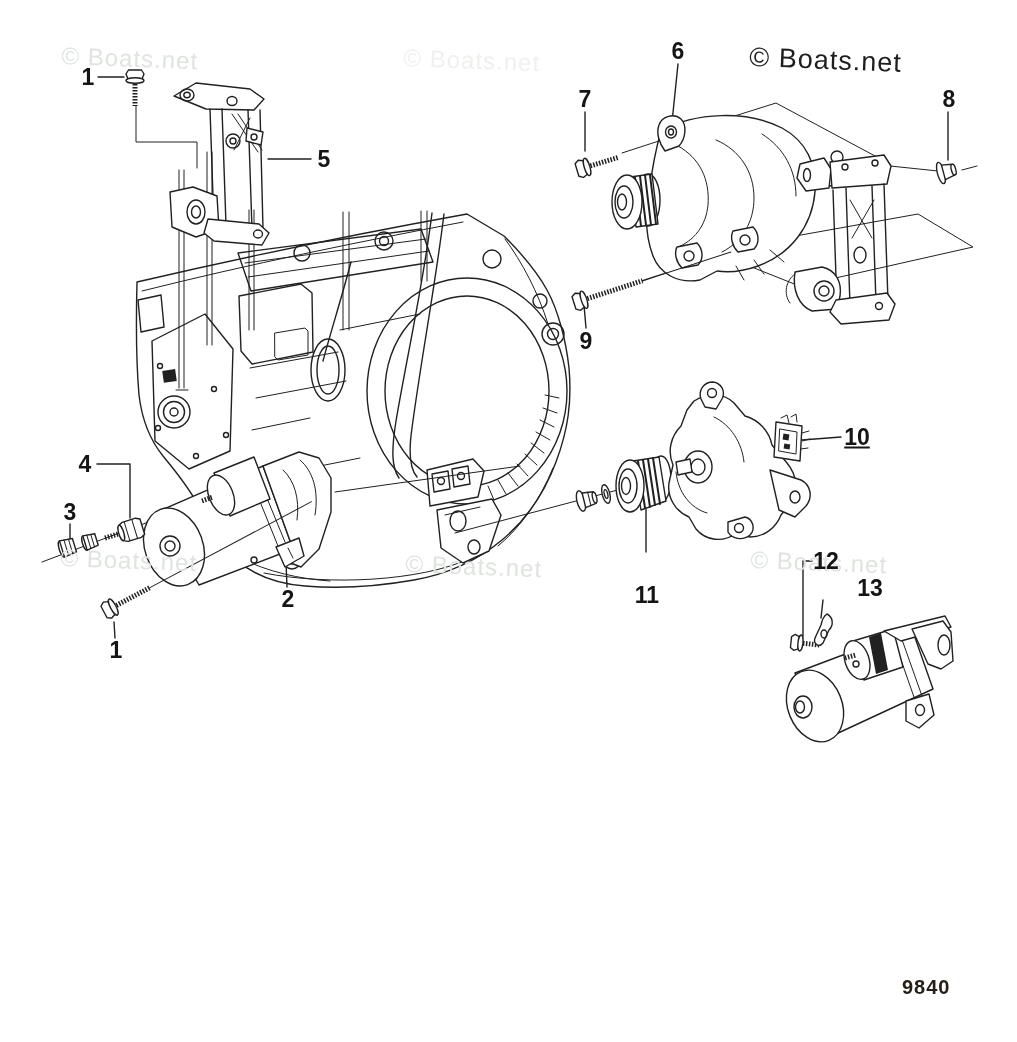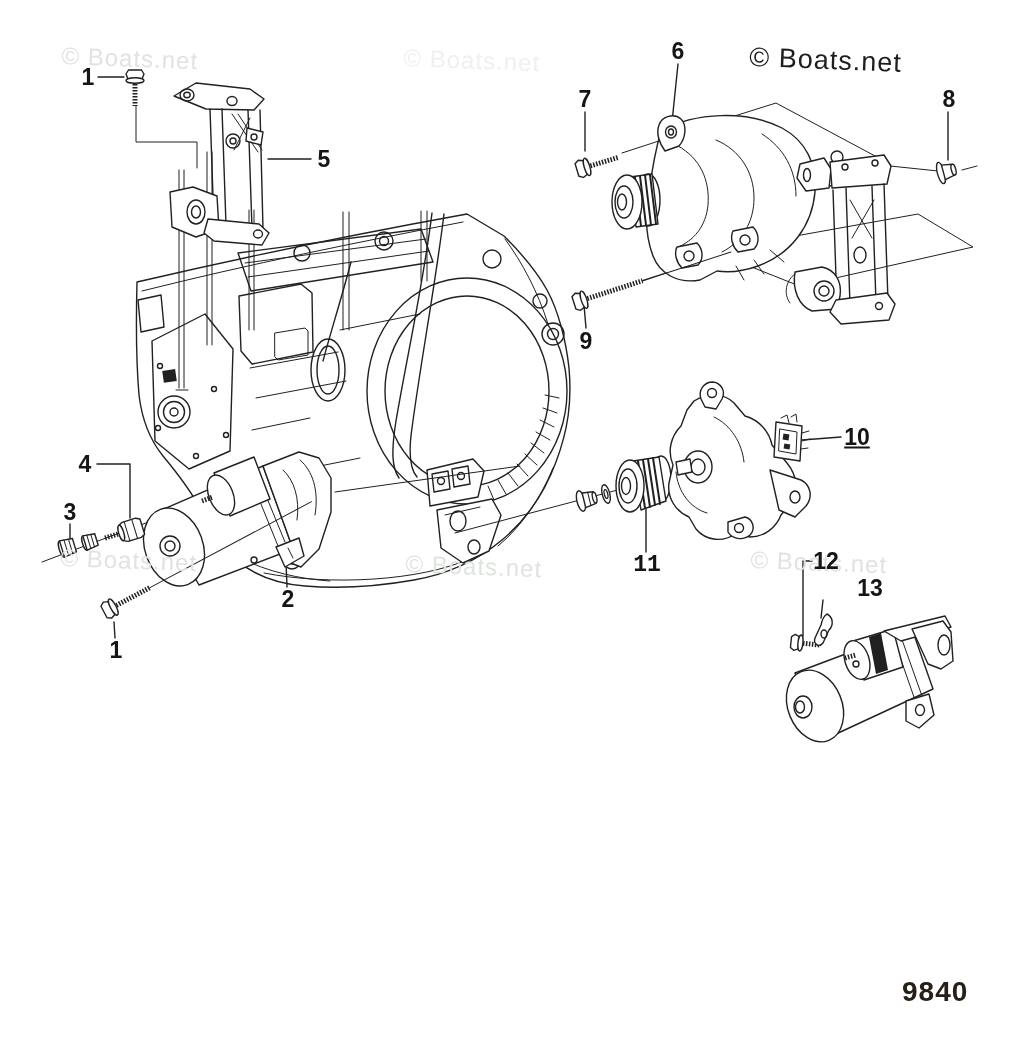--- a/index.html
+++ b/index.html
@@ -19,21 +19,21 @@
   svg .ldr{stroke-width:1.3;}
   svg .thr2{stroke-width:5; stroke-dasharray:1.5 1.5; stroke-linecap:butt;}
   svg .rib{stroke-width:2;}
   .wm{position:absolute; font-size:24px; letter-spacing:1px; white-space:nowrap;
       transform:rotate(2.2deg); transform-origin:left top; user-select:none;}
   .wm-light{color:var(--wm-light);}
   .wm-faint{color:var(--wm-faint);}
   .wm-dark{color:var(--wm-dark); font-size:27px;}
   .callout{position:absolute; transform:translate(-50%,-50%); font-weight:bold;
       font-size:23px; color:#151515; line-height:1;}
-  .fignum{position:absolute; left:902px; top:976px; font-weight:bold; font-size:28px;
+  .fignum{position:absolute; left:902px; top:976px; font-weight:bold; font-size:20px;
       color:#262018; letter-spacing:1px;}
 </style>
 </head>
 <body>
 
 <div class="canvas">
 
   <svg width="1017" height="1042" viewBox="0 0 1017 1042">
 
     <g>
@@ -318,21 +318,21 @@
   <div class="wm wm-light" style="left:406px;top:550px;">© Boats.net</div>
   <div class="wm wm-light" style="left:751px;top:546px;">© Boats.net</div>
 
   <div class="callout" style="left:88px;top:77px;">1</div>
   <div class="callout" style="left:324px;top:159px;">5</div>
   <div class="callout" style="left:678px;top:51px;">6</div>
   <div class="callout" style="left:585px;top:99px;">7</div>
   <div class="callout" style="left:949px;top:99px;">8</div>
   <div class="callout" style="left:586px;top:341px;">9</div>
   <div class="callout" style="left:857px;top:437px;text-decoration:underline;">10</div>
-  <div class="callout" style="left:647px;top:565px;font-family:Liberation Mono, monospace;">11</div>
+  <div class="callout" style="left:647px;top:595px;">11</div>
   <div class="callout" style="left:85px;top:464px;">4</div>
   <div class="callout" style="left:70px;top:512px;">3</div>
   <div class="callout" style="left:288px;top:599px;">2</div>
   <div class="callout" style="left:116px;top:650px;">1</div>
   <div class="callout" style="left:826px;top:561px;">12</div>
   <div class="callout" style="left:829px;top:588px;margin-left:41px;">13</div>
 
   <div class="fignum">9840</div>
 </div>
 

